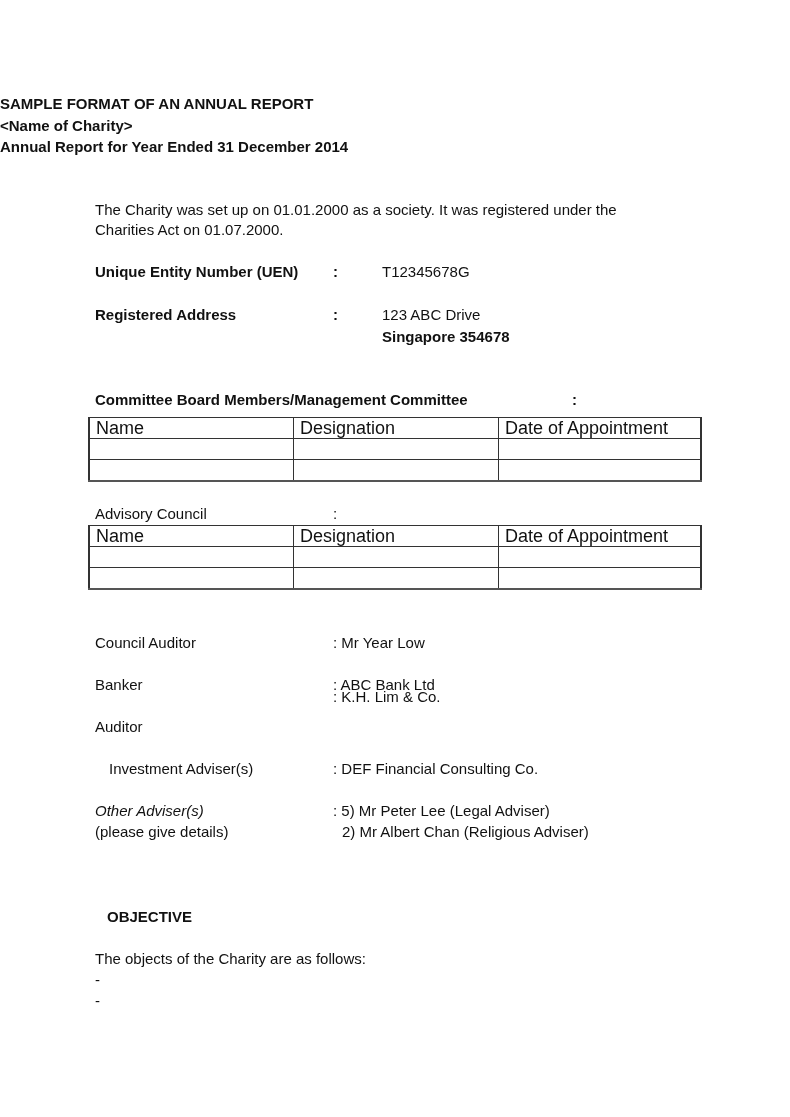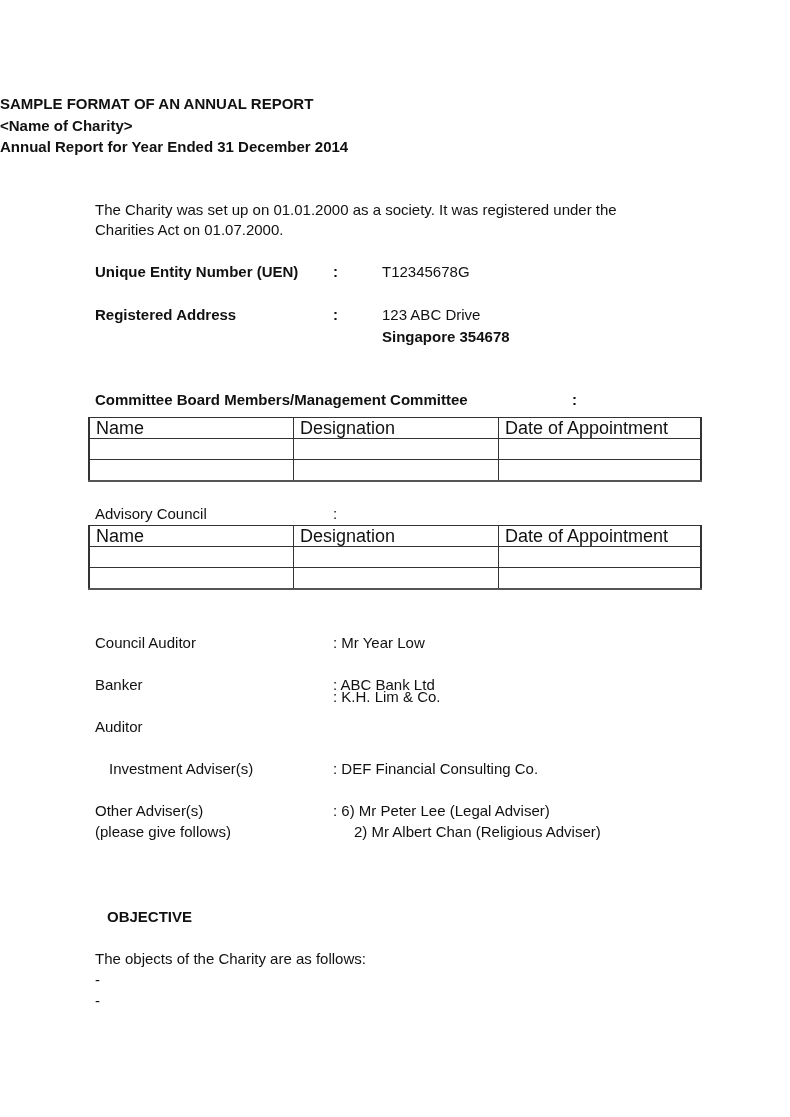--- a/index.html
+++ b/index.html
@@ -82,21 +82,21 @@
 
 <div class="abs" style="left:95px; top:676px;">Banker</div>
 <div class="abs" style="left:333px; top:676px;">: ABC Bank Ltd</div>
 
 <div class="abs" style="left:95px; top:718px;">Auditor</div>
 <div class="abs" style="left:333px; top:688px;">: K.H. Lim &amp; Co.</div>
 
 <div class="abs" style="left:101px; top:760px;margin-left:8px;">Investment Adviser(s)</div>
 <div class="abs" style="left:333px; top:760px;">: DEF Financial Consulting Co.</div>
 
-<div class="abs" style="left:95px; top:802px;">Other Adviser(s)</div>
-<div class="abs" style="left:95px; top:823px;">(please give follows)</div>
-<div class="abs" style="left:333px; top:802px;">: 6) Mr Peter Lee (Legal Adviser)</div>
-<div class="abs" style="left:342px; top:823px;margin-left:12px;">2) Mr Albert Chan (Religious Adviser)</div>
+<div class="abs" style="left:95px; top:802px;font-style:italic;">Other Adviser(s)</div>
+<div class="abs" style="left:95px; top:823px;">(please give details)</div>
+<div class="abs" style="left:333px; top:802px;">: 5) Mr Peter Lee (Legal Adviser)</div>
+<div class="abs" style="left:342px; top:823px;">2) Mr Albert Chan (Religious Adviser)</div>
 
 <div class="abs bold" style="left:95px; top:908px;margin-left:12px;">OBJECTIVE</div>
 <div class="abs" style="left:95px; top:950px;">The objects of the Charity are as follows:</div>
 <div class="abs" style="left:95px; top:971px;">-</div>
 <div class="abs" style="left:95px; top:992px;">-</div>
 
 </body></html>

